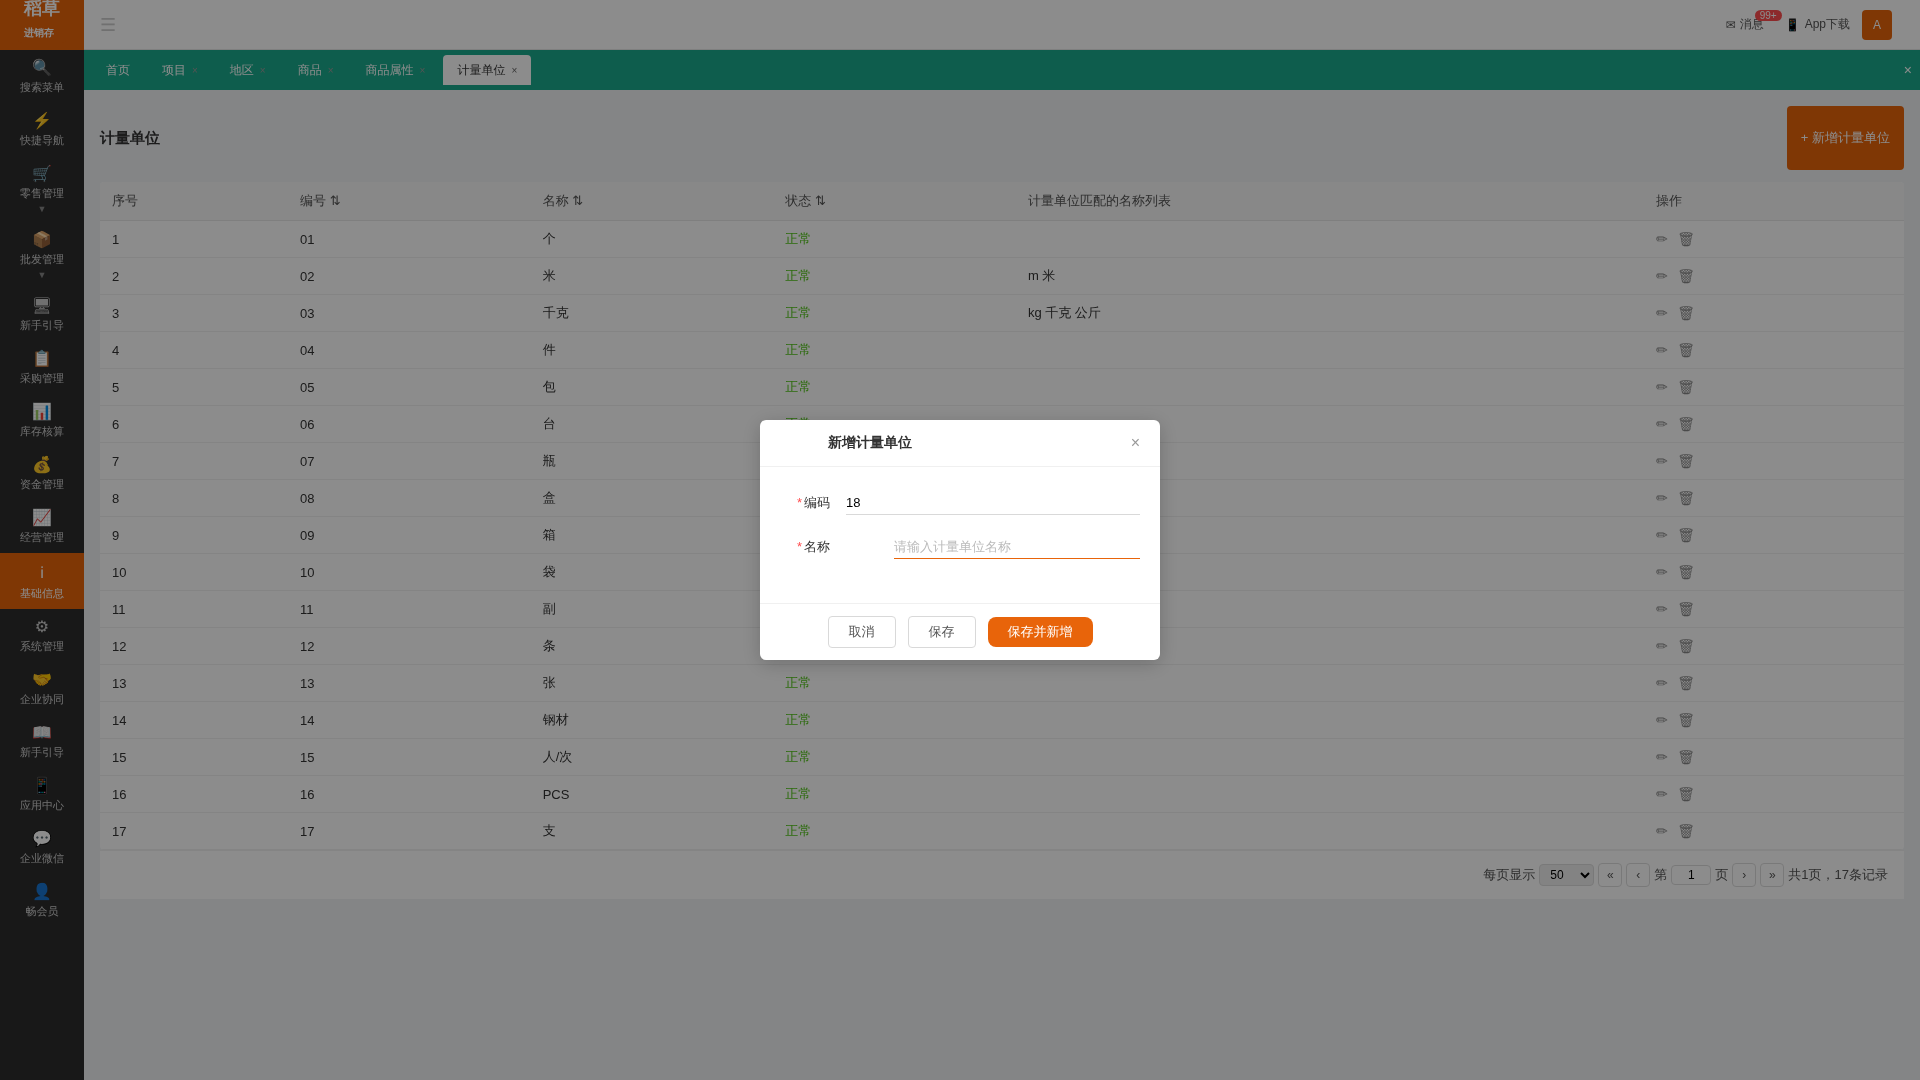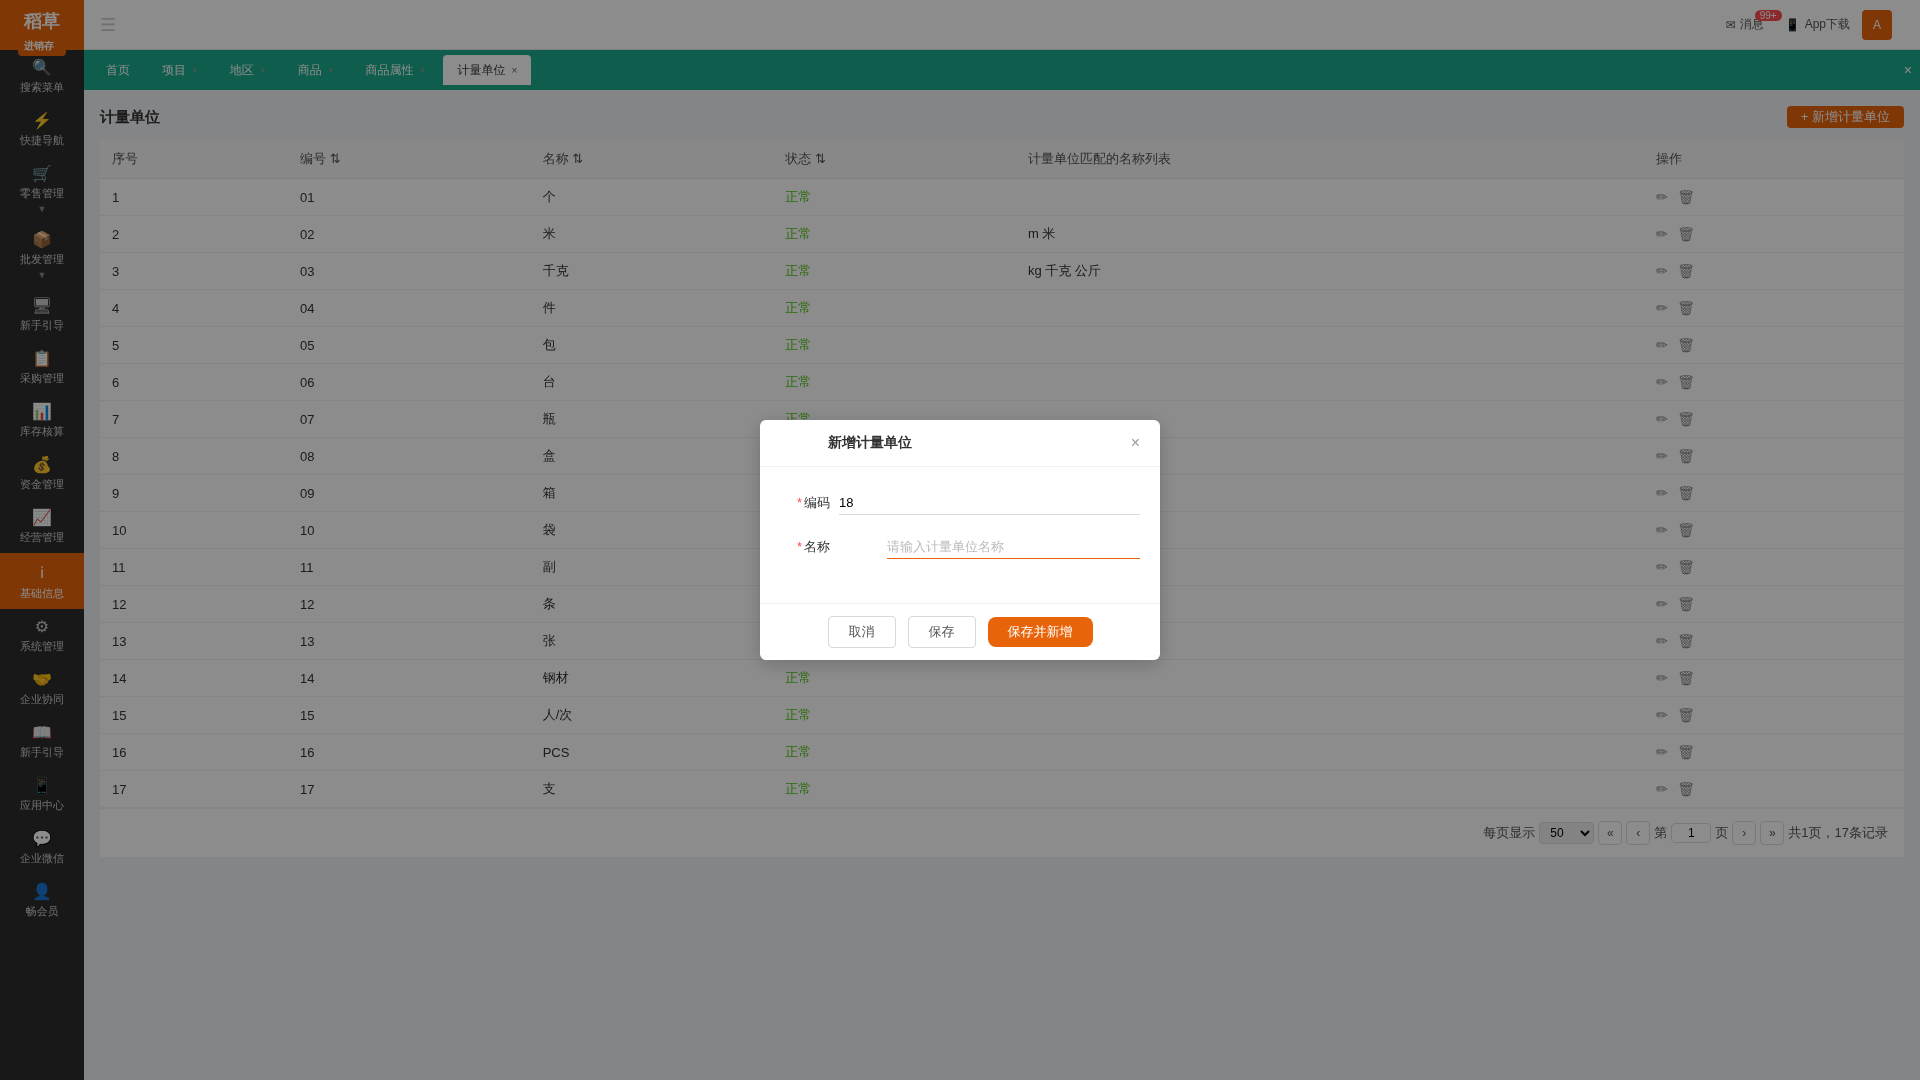--- a/index.html
+++ b/index.html
@@ -1,21 +1,21 @@
 <!DOCTYPE html>
 <html><head>
   <meta charset="utf-8">
   <style>
     * { margin: 0; padding: 0; box-sizing: border-box; }
     body { font-family: "Microsoft YaHei", "PingFang SC", sans-serif; font-size: 13px; background: #f0f2f5; width: 1920px; height: 1080px; overflow: hidden; display: flex; }
 
     
     .sidebar { width: 84px; background: #2d2d2d; height: 1080px; display: flex; flex-direction: column; align-items: center; flex-shrink: 0; }
     .sidebar-logo { width: 84px; height: 50px; background: #e8640a; display: flex; align-items: center; justify-content: center; }
-    .sidebar-logo-img { width: 60px; height: 36px; display: flex; align-items: flex-start; justify-content: center; }
+    .sidebar-logo-img { width: 60px; height: 36px; display: flex; align-items: flex-end; justify-content: center; }
     .logo-box { background: #e8640a; border-radius: 4px; color: white; font-size: 18px; font-weight: bold; padding: 2px 6px; }
     .sidebar-item { width: 84px; min-height: 46px; display: flex; flex-direction: column; align-items: center; justify-content: center; color: #ccc; font-size: 11px; cursor: pointer; padding: 8px 0; gap: 3px; }
     .sidebar-item.active { background: #e8640a; color: white; }
     .sidebar-item .icon { font-size: 16px; }
 
     
     .main { flex: 1; display: flex; flex-direction: column; height: 1080px; overflow: hidden; }
 
     
     .topbar { height: 50px; background: #fff; display: flex; align-items: center; justify-content: space-between; padding: 0 16px; border-bottom: 1px solid #e8e8e8; flex-shrink: 0; }
@@ -34,21 +34,21 @@
     .tab .tab-close { font-size: 10px; color: #999; cursor: pointer; }
     .tab.active .tab-close { color: #666; }
     .tabs-close-all { position: absolute; right: 8px; color: white; font-size: 14px; cursor: pointer; }
 
     
     .content { flex: 1; padding: 16px; background: #f0f2f5; overflow: auto; position: relative; }
 
     
     .page-title-bar { display: flex; align-items: center; justify-content: space-between; margin-bottom: 12px; }
     .page-title { font-size: 15px; font-weight: bold; color: #333; }
-    .btn-add { background: #e8640a; color: white; border: none; border-radius: 4px; padding: 2px 14px; font-size: 13px; cursor: pointer; }
+    .btn-add { background: #e8640a; color: white; border: none; border-radius: 4px; padding: 23px 14px; font-size: 13px; cursor: pointer; }
 
     
     .table-container { background: white; border-radius: 4px; overflow: hidden; }
     table { width: 100%; border-collapse: collapse; font-size: 13px; }
     thead { background: #f7f7f7; }
     th { padding: 10px 12px; text-align: left; color: #555; font-weight: normal; border-bottom: 1px solid #e8e8e8; white-space: nowrap; }
     td { padding: 9px 12px; border-bottom: 1px solid #f0f0f0; color: #333; }
     .status-normal { color: #52c41a; }
     .action-btn { color: #888; font-size: 14px; cursor: pointer; margin-right: 6px; }
 
@@ -58,21 +58,21 @@
     .pagination-btn { width: 24px; height: 24px; border: 1px solid #ddd; border-radius: 4px; display: flex; align-items: center; justify-content: center; cursor: pointer; font-size: 12px; color: #555; background: white; }
     .page-input { width: 40px; border: 1px solid #ddd; border-radius: 4px; text-align: center; padding: 2px; font-size: 12px; }
 
     
     .modal-overlay { position: fixed; top: 0; left: 0; width: 1920px; height: 1080px; background: rgba(0,0,0,0.45); display: flex; align-items: center; justify-content: center; z-index: 100; }
     .modal { background: white; border-radius: 6px; width: 400px; padding: 0; box-shadow: 0 4px 20px rgba(0,0,0,0.2); }
     .modal-header { padding: 14px 20px; border-bottom: 1px solid #f0f0f0; display: flex; align-items: center; justify-content: space-between; }
     .modal-title { font-size: 14px; font-weight: bold; color: #333; margin-left: 48px; }
     .modal-close { font-size: 16px; color: #999; cursor: pointer; }
     .modal-body { padding: 24px 20px; }
-    .form-row { display: flex; align-items: center; margin-bottom: 20px; gap: 9px; }
+    .form-row { display: flex; align-items: center; margin-bottom: 20px; gap: 16px; }
     .form-label { width: 50px; text-align: right; font-size: 13px; color: #333; flex-shrink: 0; }
     .form-label .required { color: #ff4d4f; margin-right: 2px; }
     .form-input { flex: 1; border: none; border-bottom: 1px solid #d9d9d9; padding: 4px 0; font-size: 13px; outline: none; }
     .form-input.focused { border-bottom-color: #e8640a; margin-left: 48px; }
     .form-input::placeholder { color: #bbb; }
     .modal-footer { padding: 12px 20px; display: flex; align-items: center; justify-content: center; gap: 12px; border-top: 1px solid #f0f0f0; }
     .btn-cancel { border: 1px solid #d9d9d9; background: white; color: #555; border-radius: 4px; padding: 6px 20px; font-size: 13px; cursor: pointer; }
     .btn-save { border: 1px solid #d9d9d9; background: white; color: #555; border-radius: 4px; padding: 6px 20px; font-size: 13px; cursor: pointer; }
     .btn-save-new { background: #e8640a; color: white; border: none; border-radius: 8px; padding: 6px 20px; font-size: 13px; cursor: pointer; }
   </style>

